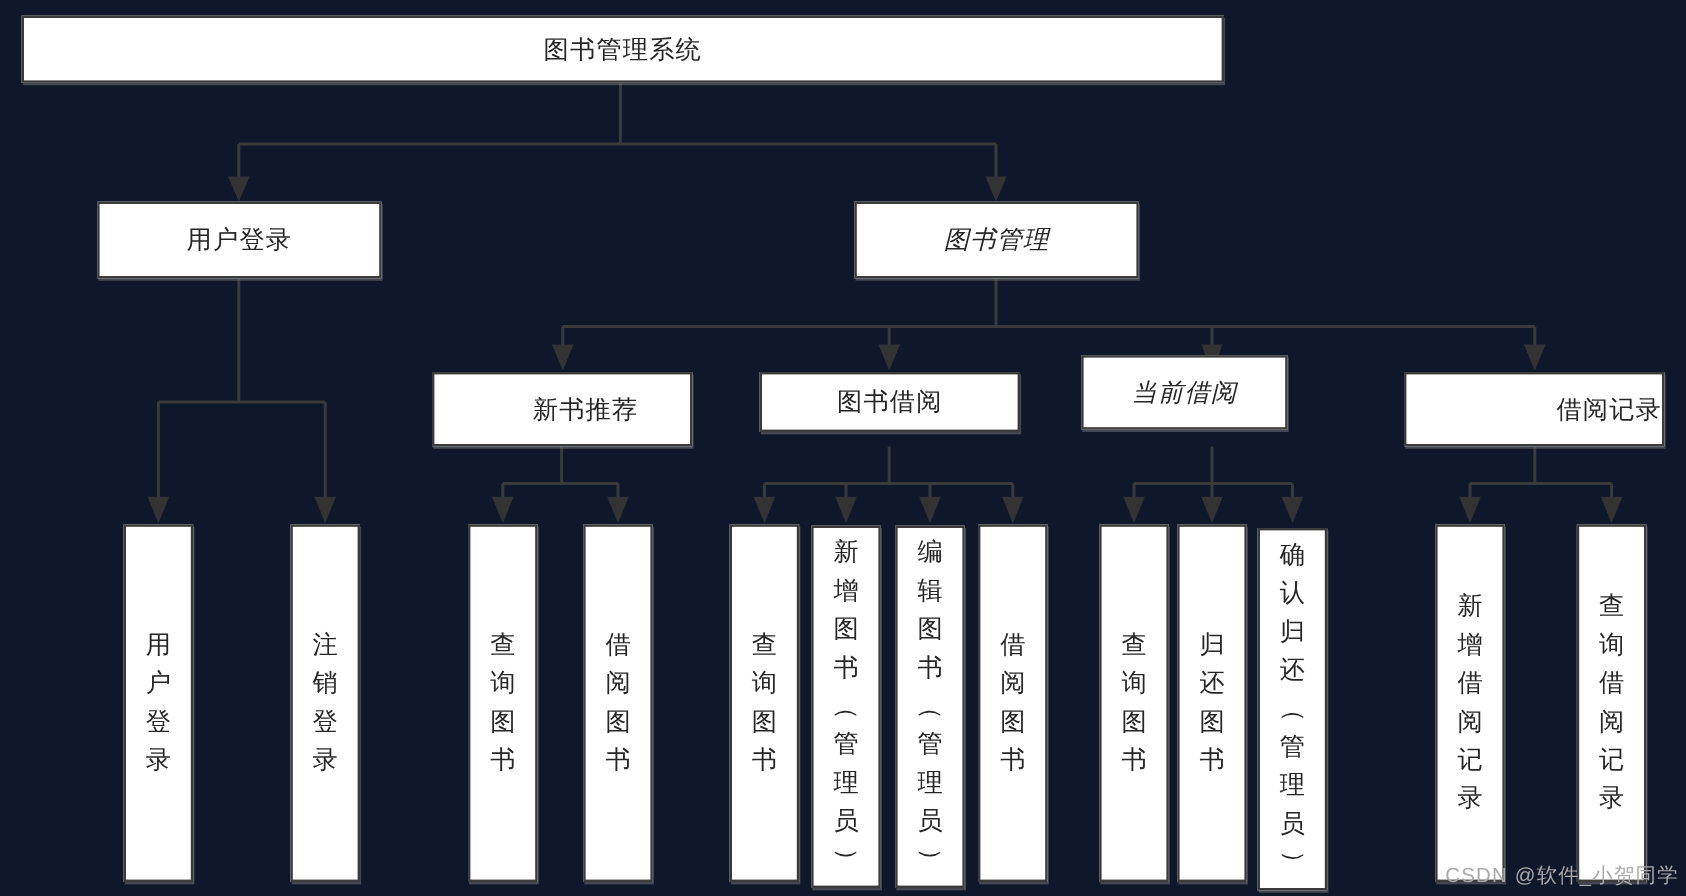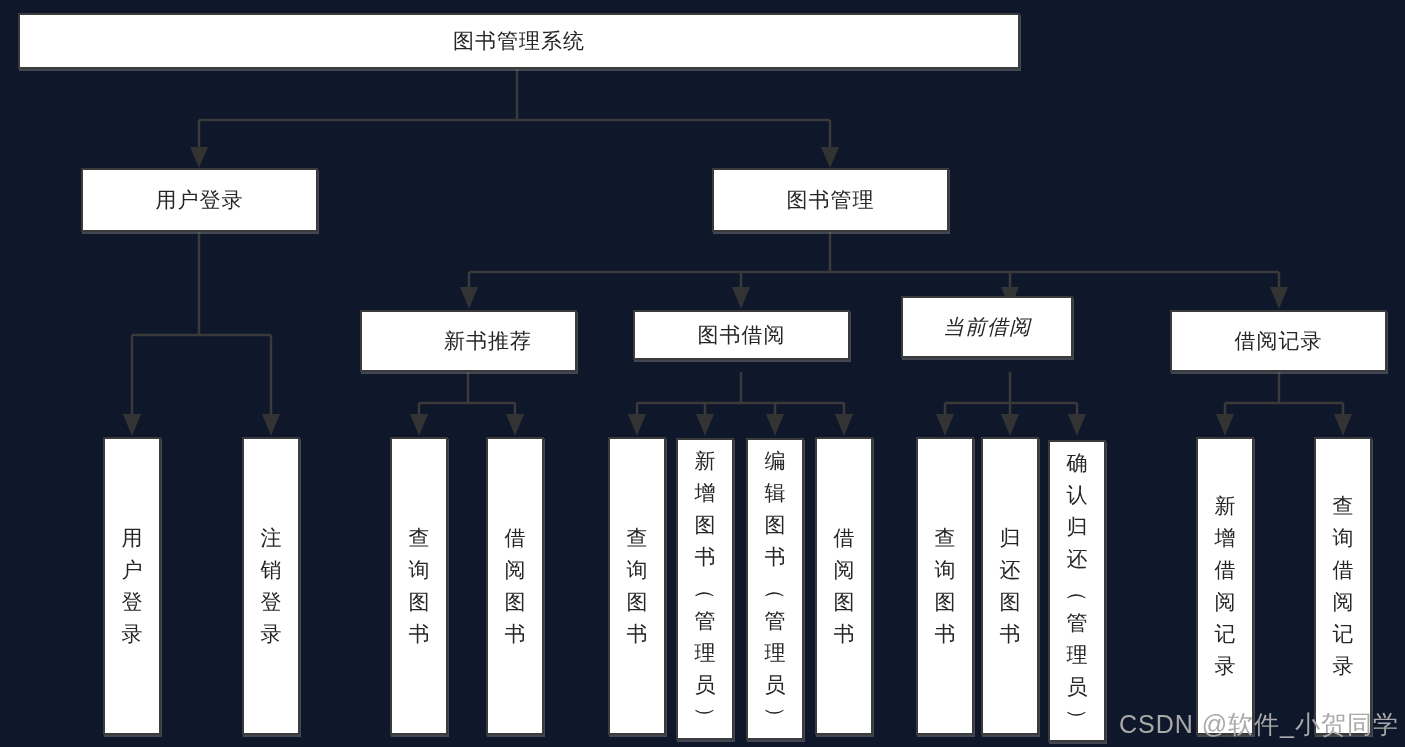--- a/index.html
+++ b/index.html
@@ -30,21 +30,21 @@
     height: 32px;
     line-height: 32px;
     font-size: 21px;
     text-align: center;
   }
   .rot { transform: rotate(90deg); }
   .watermark {
     position: absolute;
     right: 6px;
     bottom: 6px;
-    font-size: 25px;
+    font-size: 17px;
     letter-spacing: 1px;
     color: #a9a9a9;
     white-space: nowrap;
   }
 </style>
 </head>
 <body>
 
 <div class="stage">
 
@@ -93,34 +93,34 @@
     </g>
   </svg>
 
   <div class="box" style="left:18px; top:13px; width:1002px; height:56px;">
     <span class="hlabel">图书管理系统</span>
   </div>
 
   <div class="box" style="left:81px; top:168px; width:237px; height:64px;">
     <span class="hlabel">用户登录</span>
   </div>
-  <div class="box" style="left:712px; top:168px; width:237px; height:64px;">
+  <div class="box" style="left:712px; top:168px; width:237px; height:64px;font-style:italic;">
     <span class="hlabel">图书管理</span>
   </div>
 
   <div class="box" style="left:360px; top:310px; width:217px; height:62px;padding-left:39px;">
     <span class="hlabel">新书推荐</span>
   </div>
   <div class="box" style="left:633px; top:310px; width:217px; height:50px;">
     <span class="hlabel">图书借阅</span>
   </div>
   <div class="box" style="left:901px; top:296px; width:172px; height:62px;font-style:italic;">
     <span class="hlabel">当前借阅</span>
   </div>
-  <div class="box" style="left:1170px; top:310px; width:217px; height:62px;">
+  <div class="box" style="left:1170px; top:310px; width:217px; height:62px;justify-content:flex-end;">
     <span class="hlabel">借阅记录</span>
   </div>
 
   <div class="box leaf" style="left:103px; top:437px; width:58px; height:298px;">
       <span class="vchar">用</span>
       <span class="vchar">户</span>
       <span class="vchar">登</span>
       <span class="vchar">录</span>
     </div>
   <div class="box leaf" style="left:242px; top:437px; width:58px; height:298px;">

